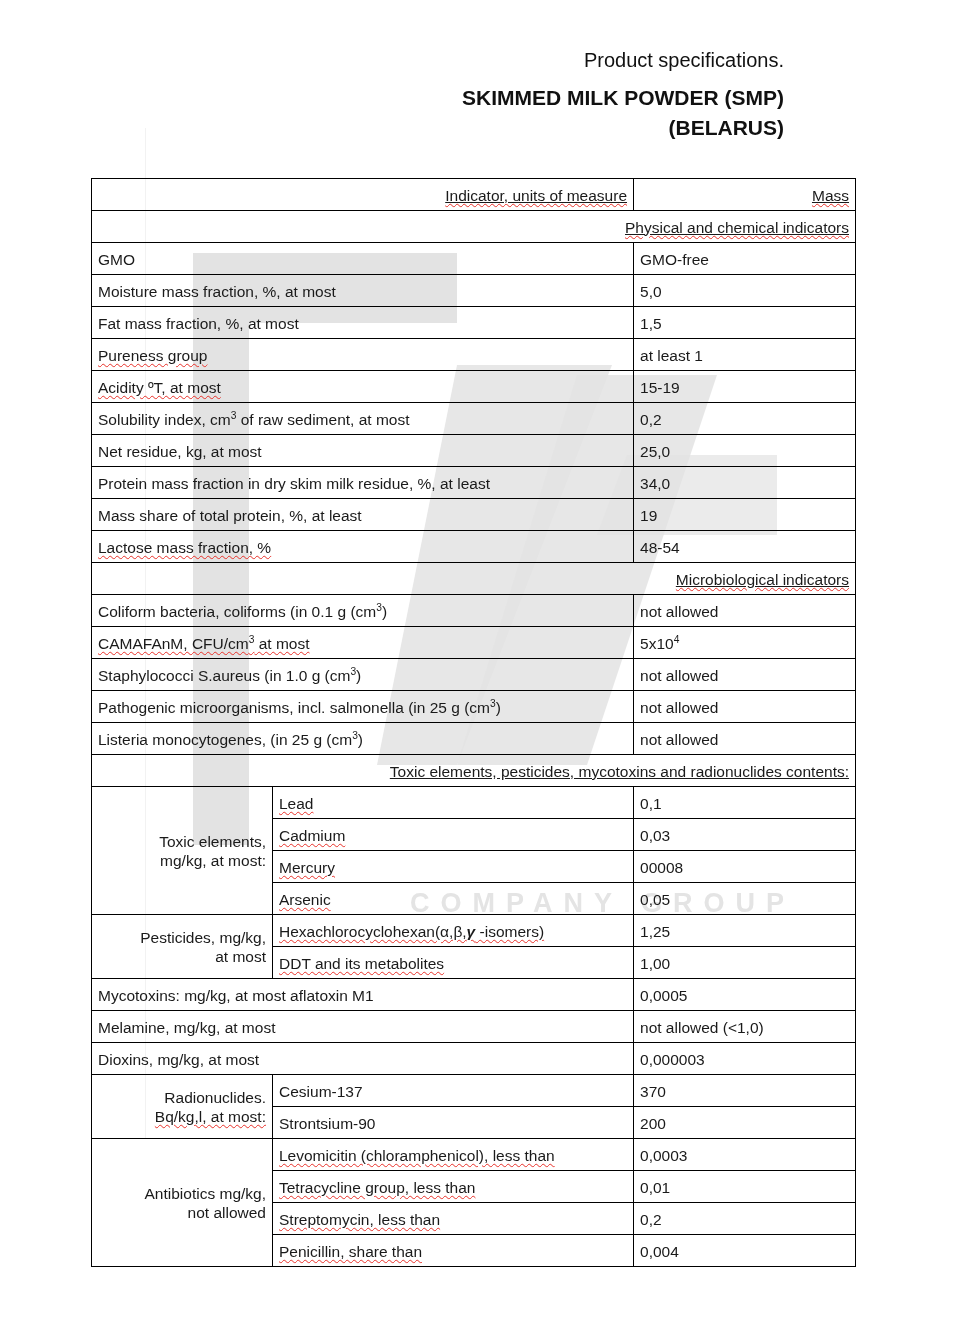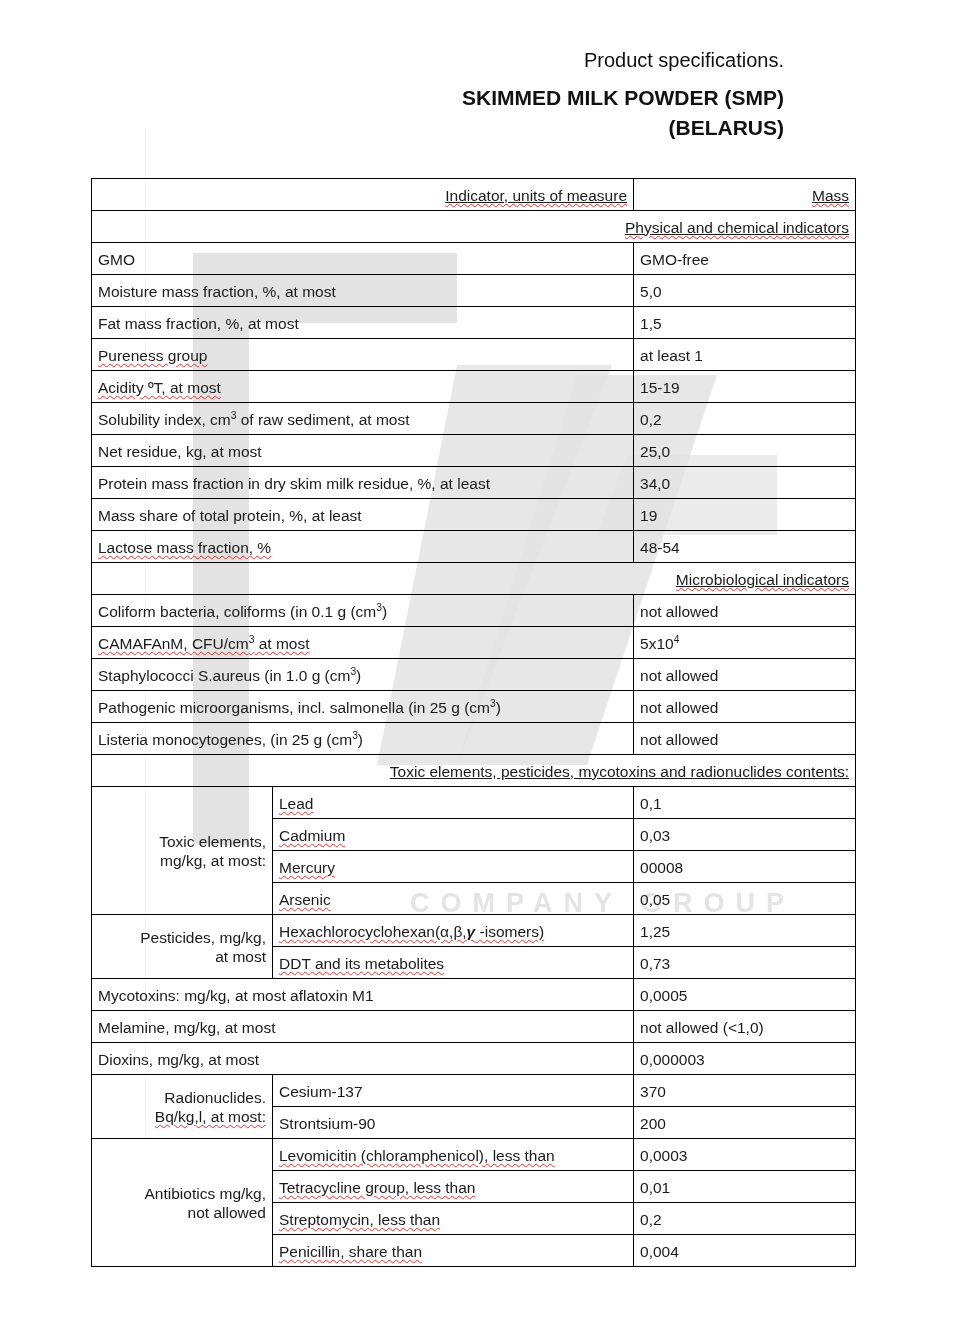--- a/index.html
+++ b/index.html
@@ -266,21 +266,21 @@
       <tr>
         <td class="merged" rowspan="2">
           <span>Pesticides, mg/kg,</span>
           <span class="ml2">at most</span>
         </td>
         <td class="label"><span class="sc">Hexachlorocyclohexan(α,β,<span class="gam">γ</span> -isomers)</span></td>
         <td class="value">1,25</td>
       </tr>
       <tr>
         <td class="label"><span class="sc">DDT and its metabolites</span></td>
-        <td class="value">0,73</td>
+        <td class="value">1,00</td>
       </tr>
 
       <tr>
         <td class="label" colspan="2">Mycotoxins: mg/kg, at most aflatoxin M1</td>
         <td class="value">0,0005</td>
       </tr>
       <tr>
         <td class="label" colspan="2">Melamine, mg/kg, at most</td>
         <td class="value">not allowed (&lt;1,0)</td>
       </tr>

